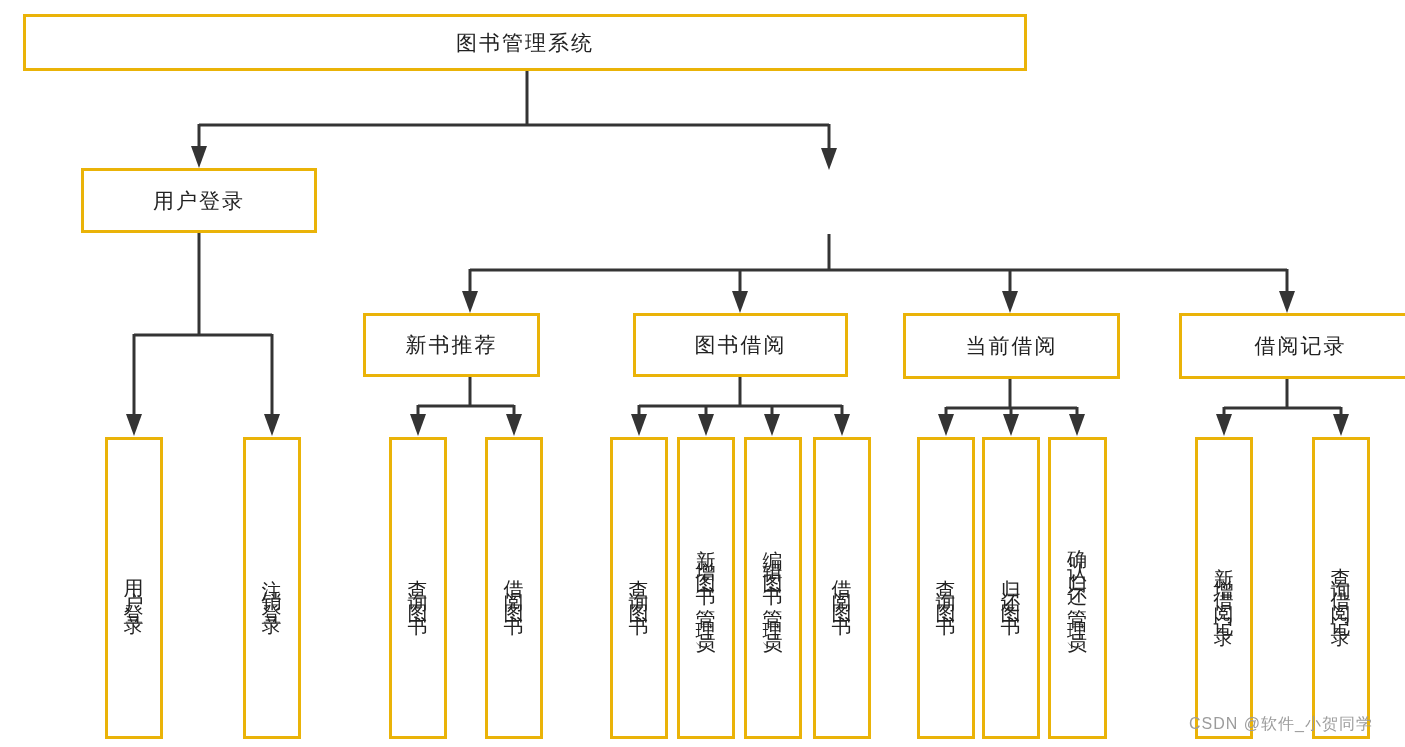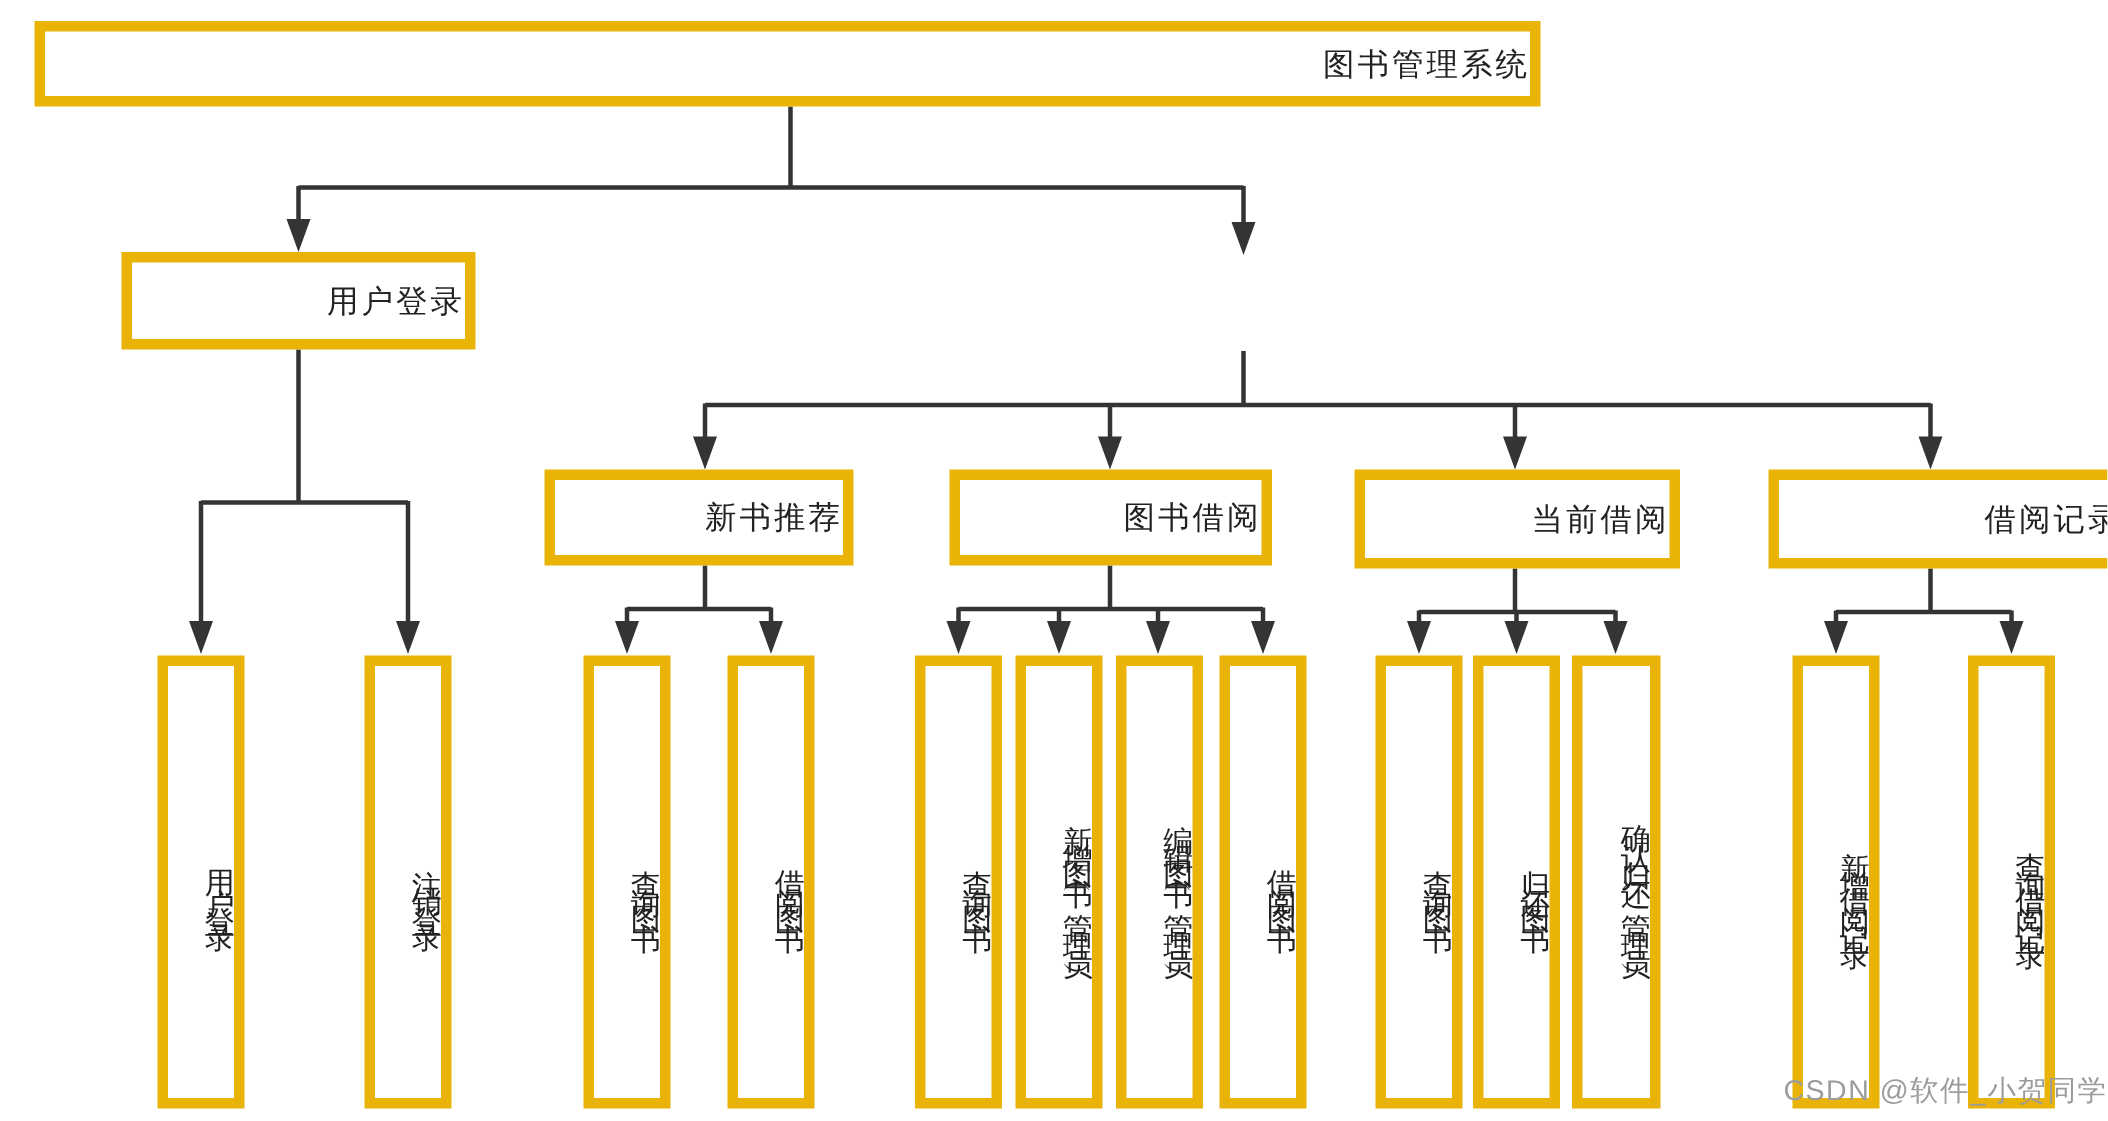--- a/index.html
+++ b/index.html
@@ -9,25 +9,25 @@
     height:747px;
     background:#ffffff;
     font-family:"Liberation Sans", sans-serif;
     color:#1f1f1f;
     overflow:hidden;
   }
   .wires{position:absolute;left:0;top:0;z-index:1;}
   .node{
     position:absolute;
     box-sizing:border-box;
-    border:7px solid #eab308;
+    border:3px solid #eab308;
     background:#ffffff;
     display:flex;
     align-items:center;
-    justify-content:flex-end;
+    justify-content:center;
     z-index:2;
   }
   .lbl{
     font-size:21px;
     letter-spacing:2px;
     white-space:nowrap;
     color:#222222;
   }
   .leaf .vlbl{
     writing-mode:vertical-rl;
@@ -35,21 +35,21 @@
     font-size:20px;
     line-height:1;
     letter-spacing:12px;
     color:#222222;
   }
   .watermark{
     position:absolute;
     left:1189px;
     top:714px;
     z-index:4;
-    font-size:19px;
+    font-size:16px;
     color:#9c9c9c;
     white-space:nowrap;
     letter-spacing:1px;
   }
 </style>
 </head>
 <body>
 
 <div class="stage">
 
@@ -120,21 +120,21 @@
   </svg>
 
   <div class="node" style="left:23px;top:14px;width:1004px;height:57px">
     <span class="lbl">图书管理系统</span>
   </div>
 
   <div class="node" style="left:81px;top:168px;width:236px;height:65px">
     <span class="lbl">用户登录</span>
   </div>
 
-  <div class="node" style="left:363px;top:313px;width:206px;height:64px">
+  <div class="node" style="left:363px;top:313px;width:177px;height:64px">
     <span class="lbl">新书推荐</span>
   </div>
   <div class="node" style="left:903px;top:313px;width:217px;height:66px">
     <span class="lbl">当前借阅</span>
   </div>
   <div class="node" style="left:633px;top:313px;width:215px;height:64px">
     <span class="lbl">图书借阅</span>
   </div>
   <div class="node" style="left:1179px;top:313px;width:243px;height:66px">
     <span class="lbl">借阅记录</span>

